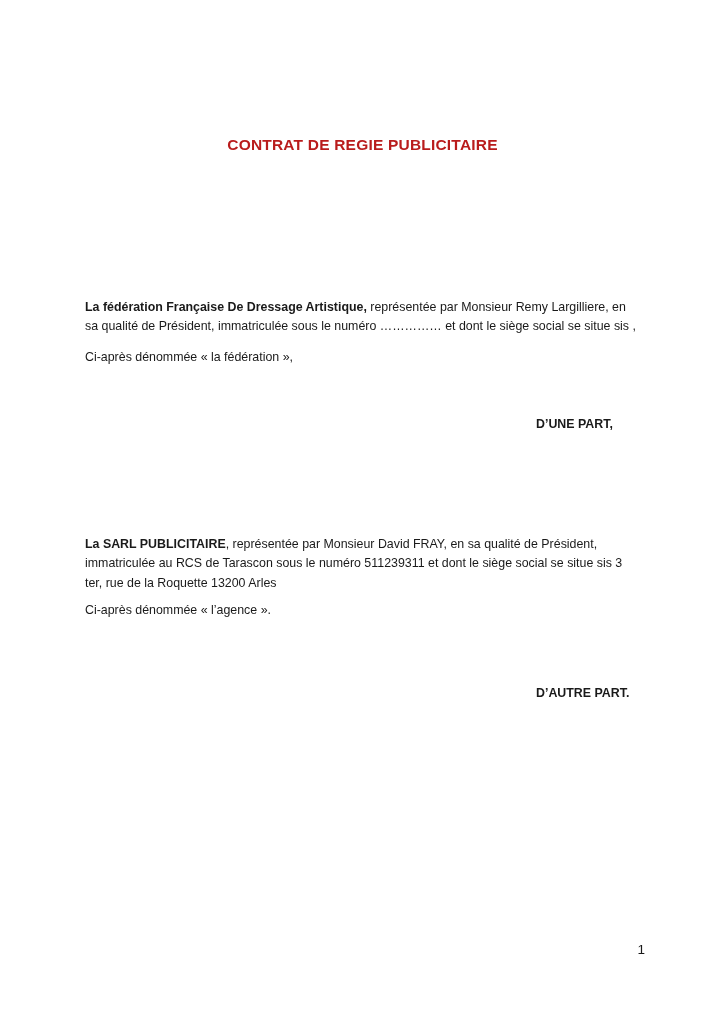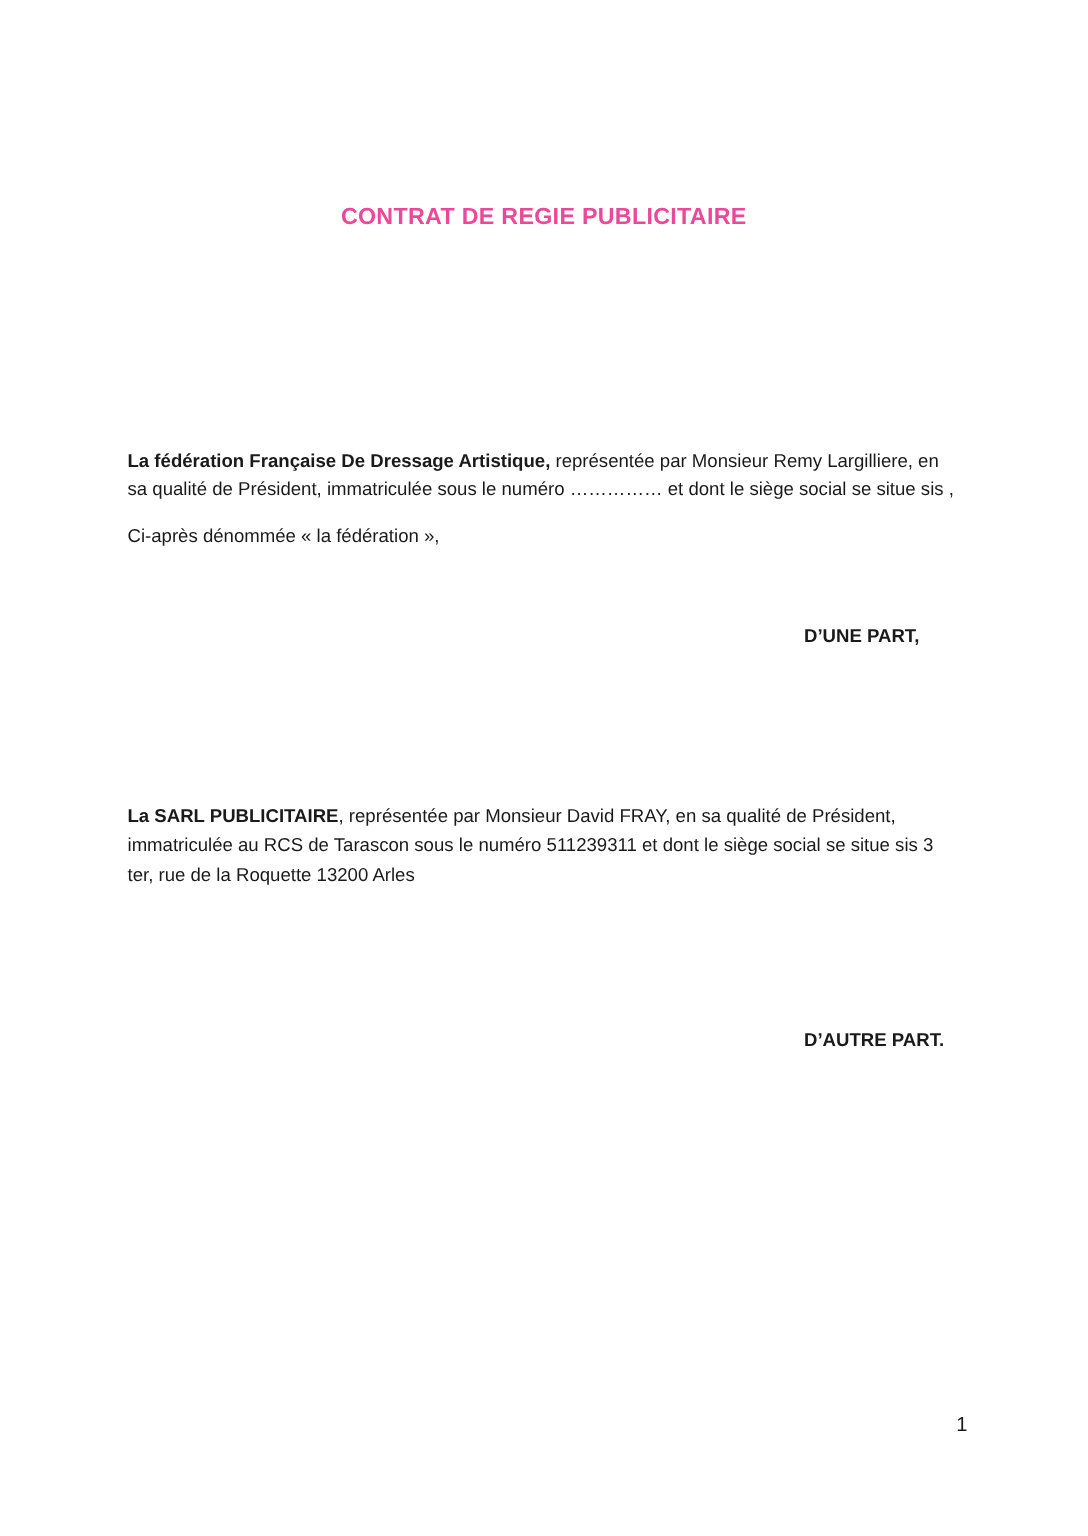--- a/index.html
+++ b/index.html
@@ -21,21 +21,21 @@
   }
   .doc-title {
     position: absolute;
     left: 0;
     right: 0;
     top: 136px;
     text-align: center;
     font-size: 15.5px;
     font-weight: bold;
     letter-spacing: 0.2px;
-    color: #ec4899;
+    color: #b91c1c;
   }
   .body-block {
     position: absolute;
     left: 85px;
     width: 553px;
     font-size: 12.4px;
     line-height: 19.3px;
     color: #1a1a1a;
   }
   .label-entre { top: 246px; font-weight: bold; }
@@ -78,18 +78,19 @@
 
   <div class="body-block para-federation"><b>La fédération Française De Dressage Artistique,</b><span> représentée par Monsieur Remy Largilliere, en sa qualité de Président, immatriculée sous le numéro …………… et dont le siège social se situe sis ,</span></div>
 
   <div class="body-block para-ci-apres-federation">Ci-après dénommée « la fédération »,</div>
 
   <div class="sign-block sign-une-part">D’UNE PART,</div>
 
 
   <div class="body-block para-sarl"><b>La SARL PUBLICITAIRE</b><span>, représentée par Monsieur David FRAY, en sa qualité de Président, immatriculée au RCS de Tarascon sous le numéro 511239311 et dont le siège social se situe sis 3 ter, rue de la Roquette 13200 Arles</span></div>
 
+  <div class="body-block para-ci-apres-agence">Ci-après dénommée « l’agence ».</div>
 
   <div class="sign-block sign-autre-part">D’AUTRE PART.</div>
 
   <div class="page-number">1</div>
 
 </div>
 
 </body></html>

